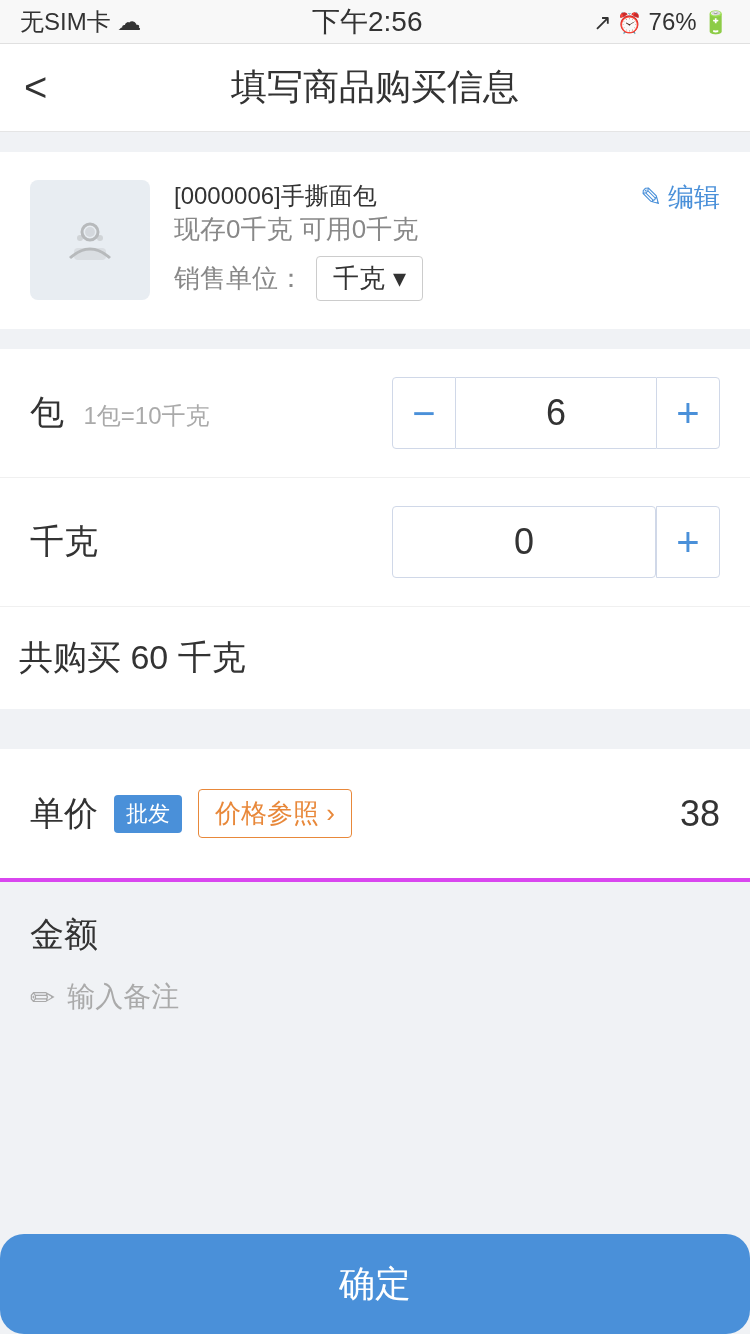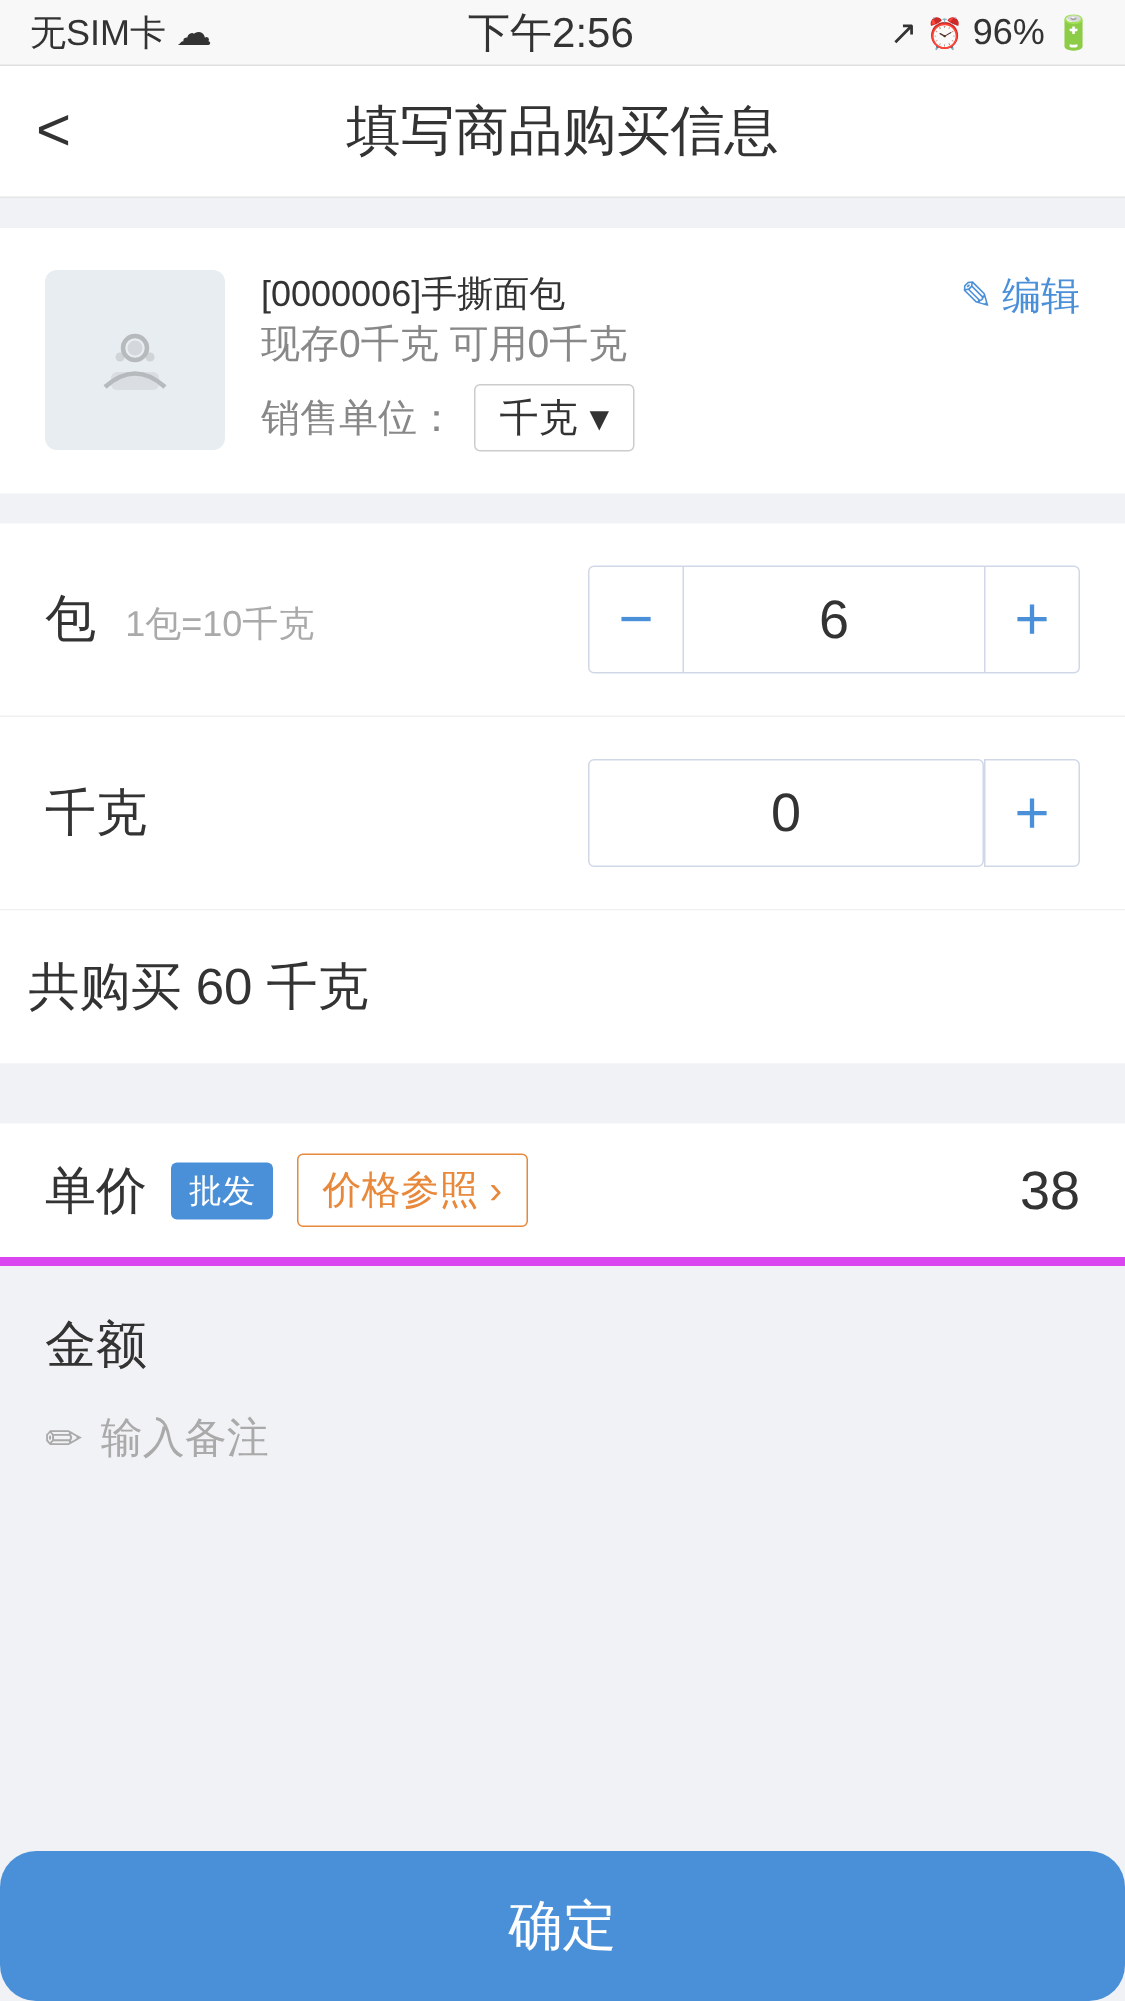--- a/index.html
+++ b/index.html
@@ -239,22 +239,22 @@
     }
 
     
     .price-section {
       background: #ffffff;
       margin-top: 20px;
     }
     .price-row {
       display: flex;
       align-items: center;
-      padding: 20px 30px;
-      border-bottom: 6px solid #d946ef;
+      padding: 40px 30px;
+      border-bottom: 4px solid #d946ef;
     }
     .price-label {
       font-size: 34px;
       color: #333;
       margin-right: 16px;
     }
     .badge-pifa {
       background: #4a90d9;
       color: #fff;
       font-size: 22px;
@@ -349,21 +349,21 @@
 <body>
 
 <div class="status-bar">
   <div class="status-left">
     <span class="sim-text">无SIM卡 ☁</span>
   </div>
   <div class="status-center">下午2:56</div>
   <div class="status-right">
     <span class="arrow-icon"></span>
     <span class="alarm-icon"></span>
-    <span>96%</span>
+    <span>76%</span>
     <span class="battery-icon"></span>
   </div>
 </div>
 
 <div class="nav-bar">
   <div class="nav-back">&lt;</div>
   <div class="nav-title">填写商品购买信息</div>
 </div>
 
 <div class="product-card">

